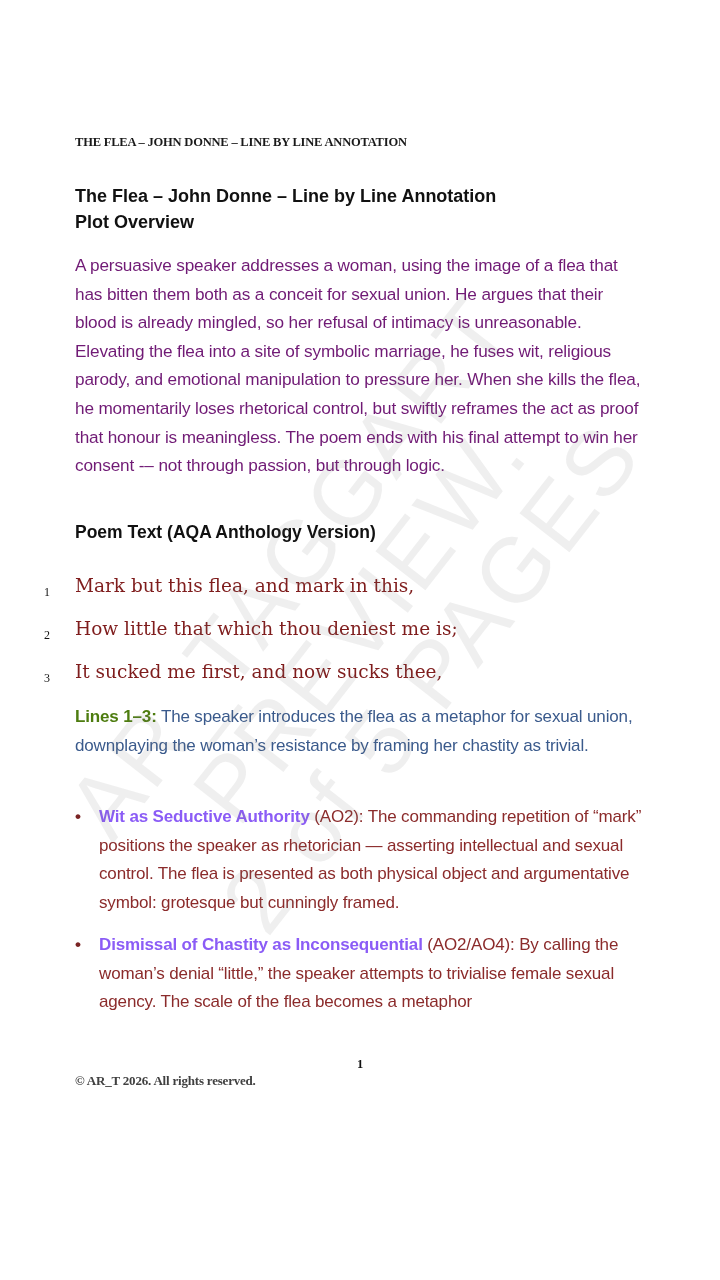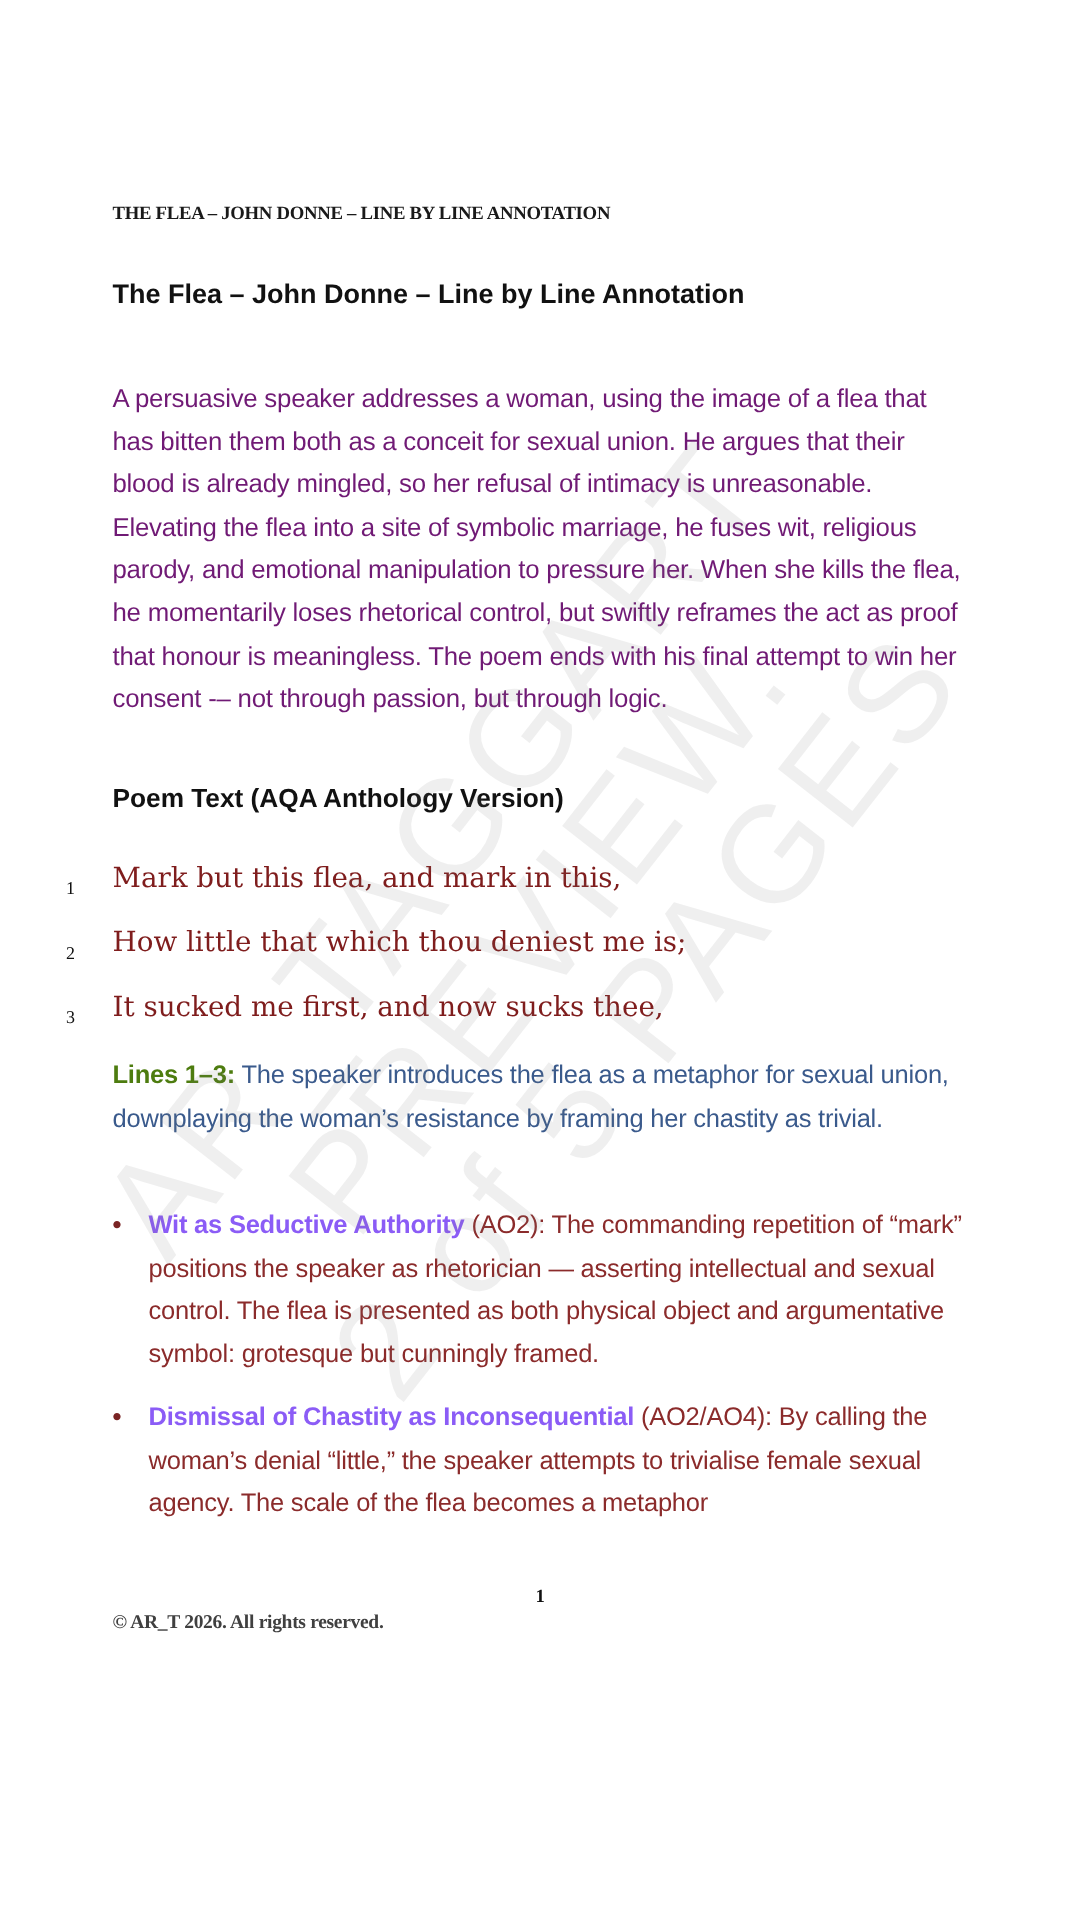--- a/index.html
+++ b/index.html
@@ -66,20 +66,21 @@
 </style>
 </head>
 <body>
 
 <div class="page">
 
   <div class="running-header">THE FLEA – JOHN DONNE – LINE BY LINE ANNOTATION</div>
 
   <div class="title">
     <div>The Flea – John Donne – Line by Line Annotation</div>
+    <div>Plot Overview</div>
   </div>
 
   <div class="overview">A persuasive speaker addresses a woman, using the image of a flea that has bitten them both as a conceit for sexual union. He argues that their blood is already mingled, so her refusal of intimacy is unreasonable. Elevating the flea into a site of symbolic marriage, he fuses wit, religious parody, and emotional manipulation to pressure her. When she kills the flea, he momentarily loses rhetorical control, but swiftly reframes the act as proof that honour is meaningless. The poem ends with his final attempt to win her consent -– not through passion, but through logic.</div>
 
   <div class="poem-heading">Poem Text (AQA Anthology Version)</div>
 
   <div class="poem">
     <div class="poem-line">
       <span class="poem-num">1</span>
       <span class="poem-text">Mark but this flea, and mark in this,</span>

